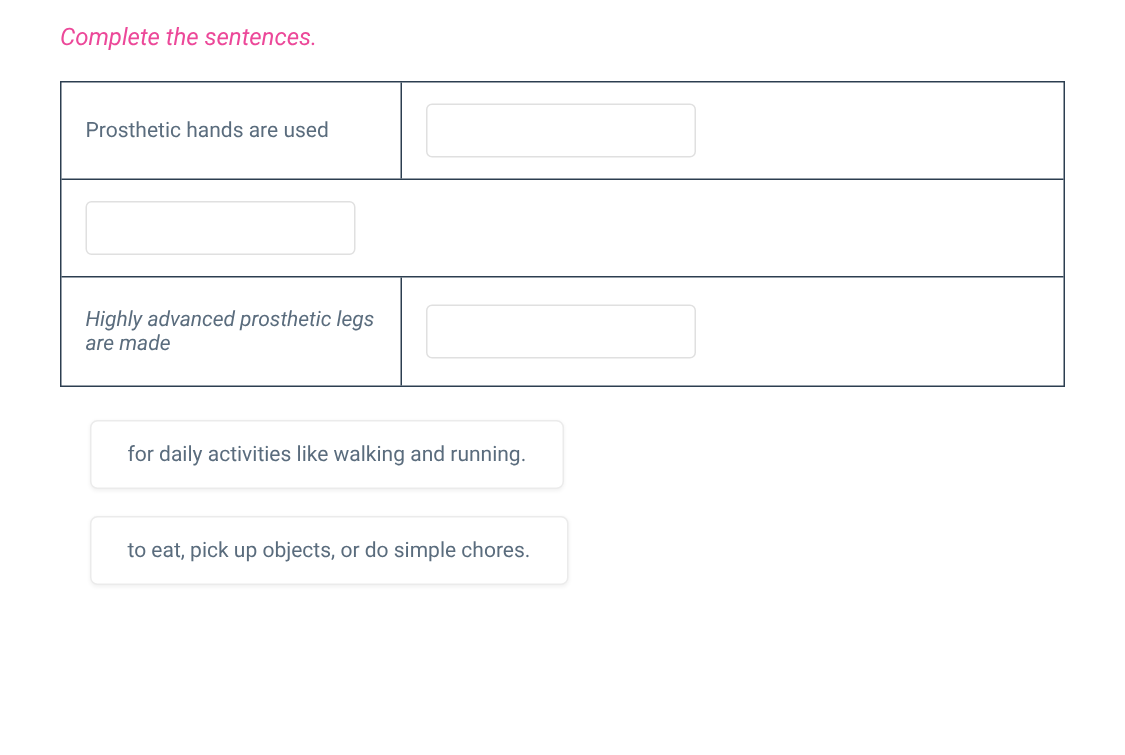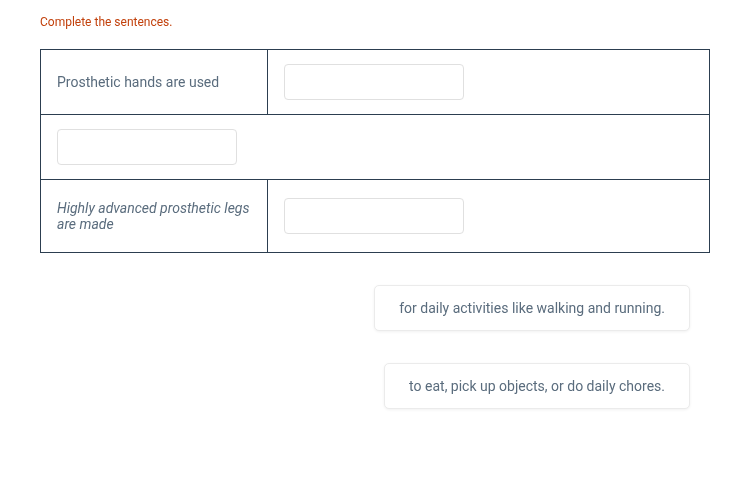--- a/index.html
+++ b/index.html
@@ -9,22 +9,23 @@
     }
     body {
       font-family: -apple-system, BlinkMacSystemFont, 'Segoe UI', Roboto, sans-serif;
       background: #ffffff;
       width: 750px;
       height: 503px;
       padding: 15px 40px;
       color: #5a6c7d;
     }
     .instruction {
-      font-size: 12px;
-      color: #c2410c;
+      font-style: italic;
+      font-size: 16px;
+      color: #ec4899;
       margin-bottom: 20px;
     }
     .table {
       width: 100%;
       border: 1px solid #2c3e50;
       border-collapse: collapse;
     }
     .table-row {
       display: flex;
       border-bottom: 1px solid #2c3e50;
@@ -49,25 +50,25 @@
       align-items: center;
     }
     .drop-zone {
       width: 180px;
       height: 36px;
       border: 1px solid #e0e0e0;
       border-radius: 4px;
       background: #ffffff;
     }
     .options-container {
-      margin-top: 32px;
+      margin-top: 22px;
       display: flex;
       flex-wrap: wrap;
-      justify-content: flex-end;
-      gap: 32px;
+      justify-content: space-between;
+      gap: 18px;
       padding: 0 20px;
     }
     .option-chip {
       padding: 14px 24px;
       background: #ffffff;
       border: 1px solid #ebebeb;
       border-radius: 5px;
       box-shadow: 0 1px 3px rgba(0,0,0,0.06);
       font-size: 14px;
       color: #5a6c7d;
@@ -98,14 +99,14 @@
       <span>Highly advanced prosthetic legs are made</span>
     </div>
     <div class="cell-right">
       <div class="drop-zone"></div>
     </div>
   </div>
 </div>
 
 <div class="options-container">
   <div class="option-chip">for daily activities like walking and running.</div>
-  <div class="option-chip">to eat, pick up objects, or do daily chores.</div>
+  <div class="option-chip">to eat, pick up objects, or do simple chores.</div>
 </div>
 
 </body></html>

